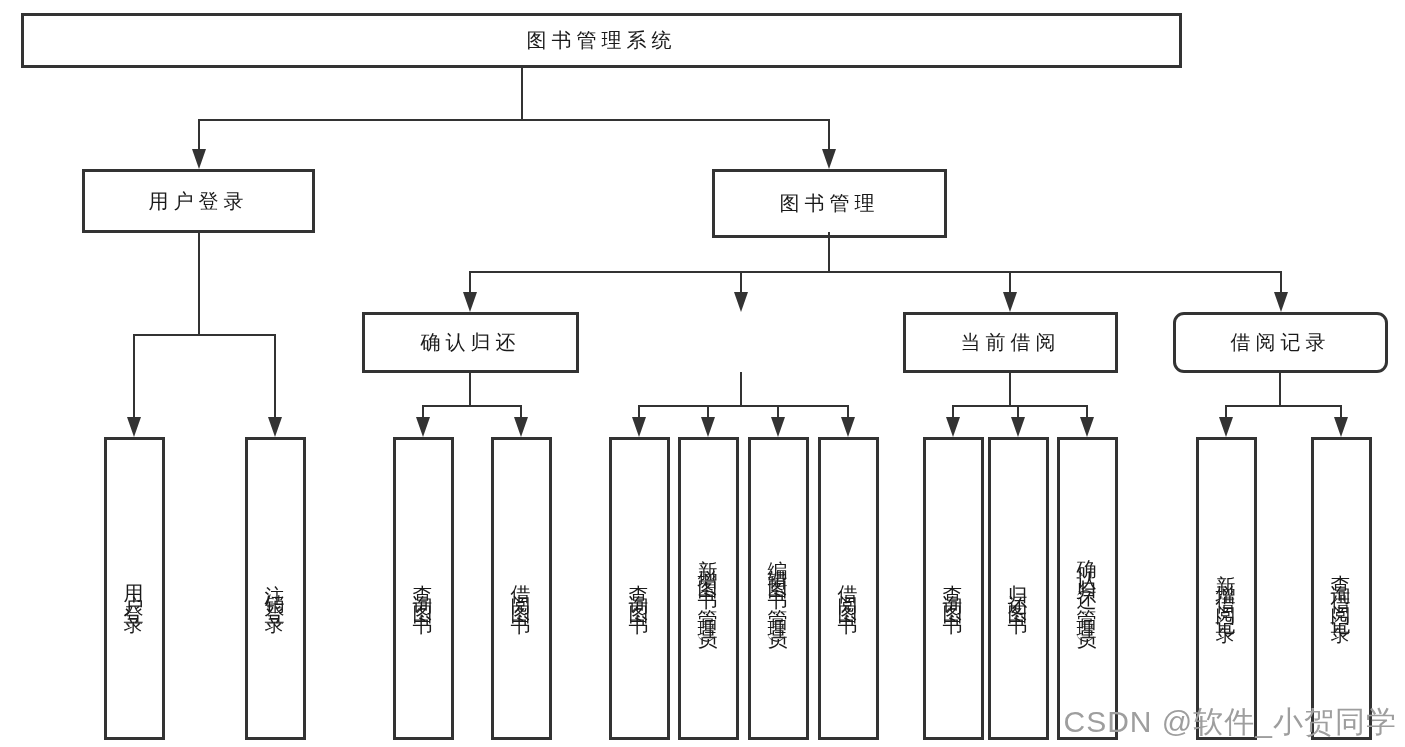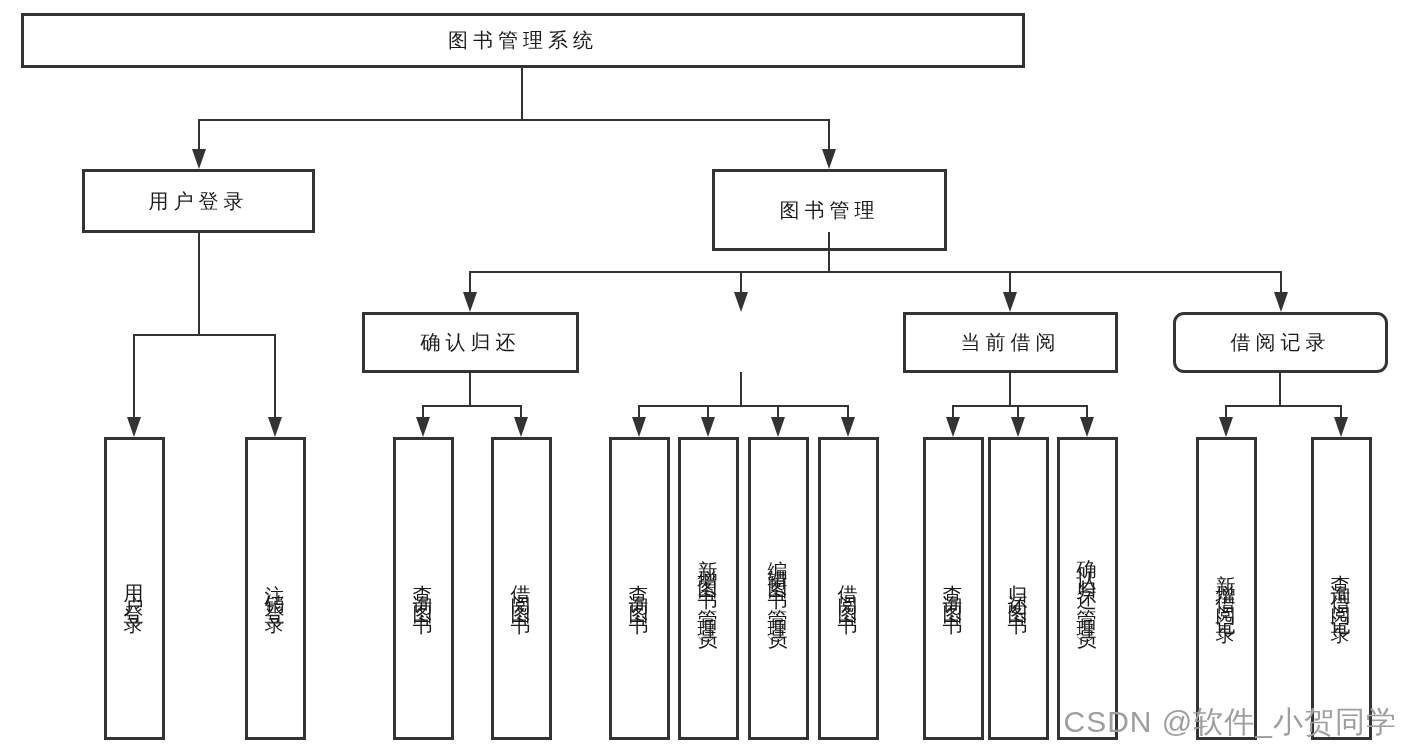--- a/index.html
+++ b/index.html
@@ -56,28 +56,28 @@
     color: #9e9e9e;
     letter-spacing: 1px;
     white-space: nowrap;
   }
 </style>
 </head>
 <body>
 
 <div class="canvas">
 
-  <div class="box" style="left:21px; top:13px; width:1004px; height:55px;">
+  <div class="box" style="left:21px; top:13px; width:1161px; height:55px;">
     <span class="lbl">图书管理系统</span>
   </div>
 
   <div class="box" style="left:82px; top:169px; width:233px; height:64px;">
     <span class="lbl">用户登录</span>
   </div>
-  <div class="box" style="left:712px; top:169px; width:235px; height:82px;">
+  <div class="box" style="left:712px; top:169px; width:235px; height:69px;">
     <span class="lbl">图书管理</span>
   </div>
 
   <div class="box" style="left:362px; top:312px; width:217px; height:61px;">
     <span class="lbl">确认归还</span>
   </div>
   <div class="box" style="left:903px; top:312px; width:215px; height:61px;">
     <span class="lbl">当前借阅</span>
   </div>
   <div class="box" style="left:1173px; top:312px; width:215px; height:61px;border-radius:11px;">

